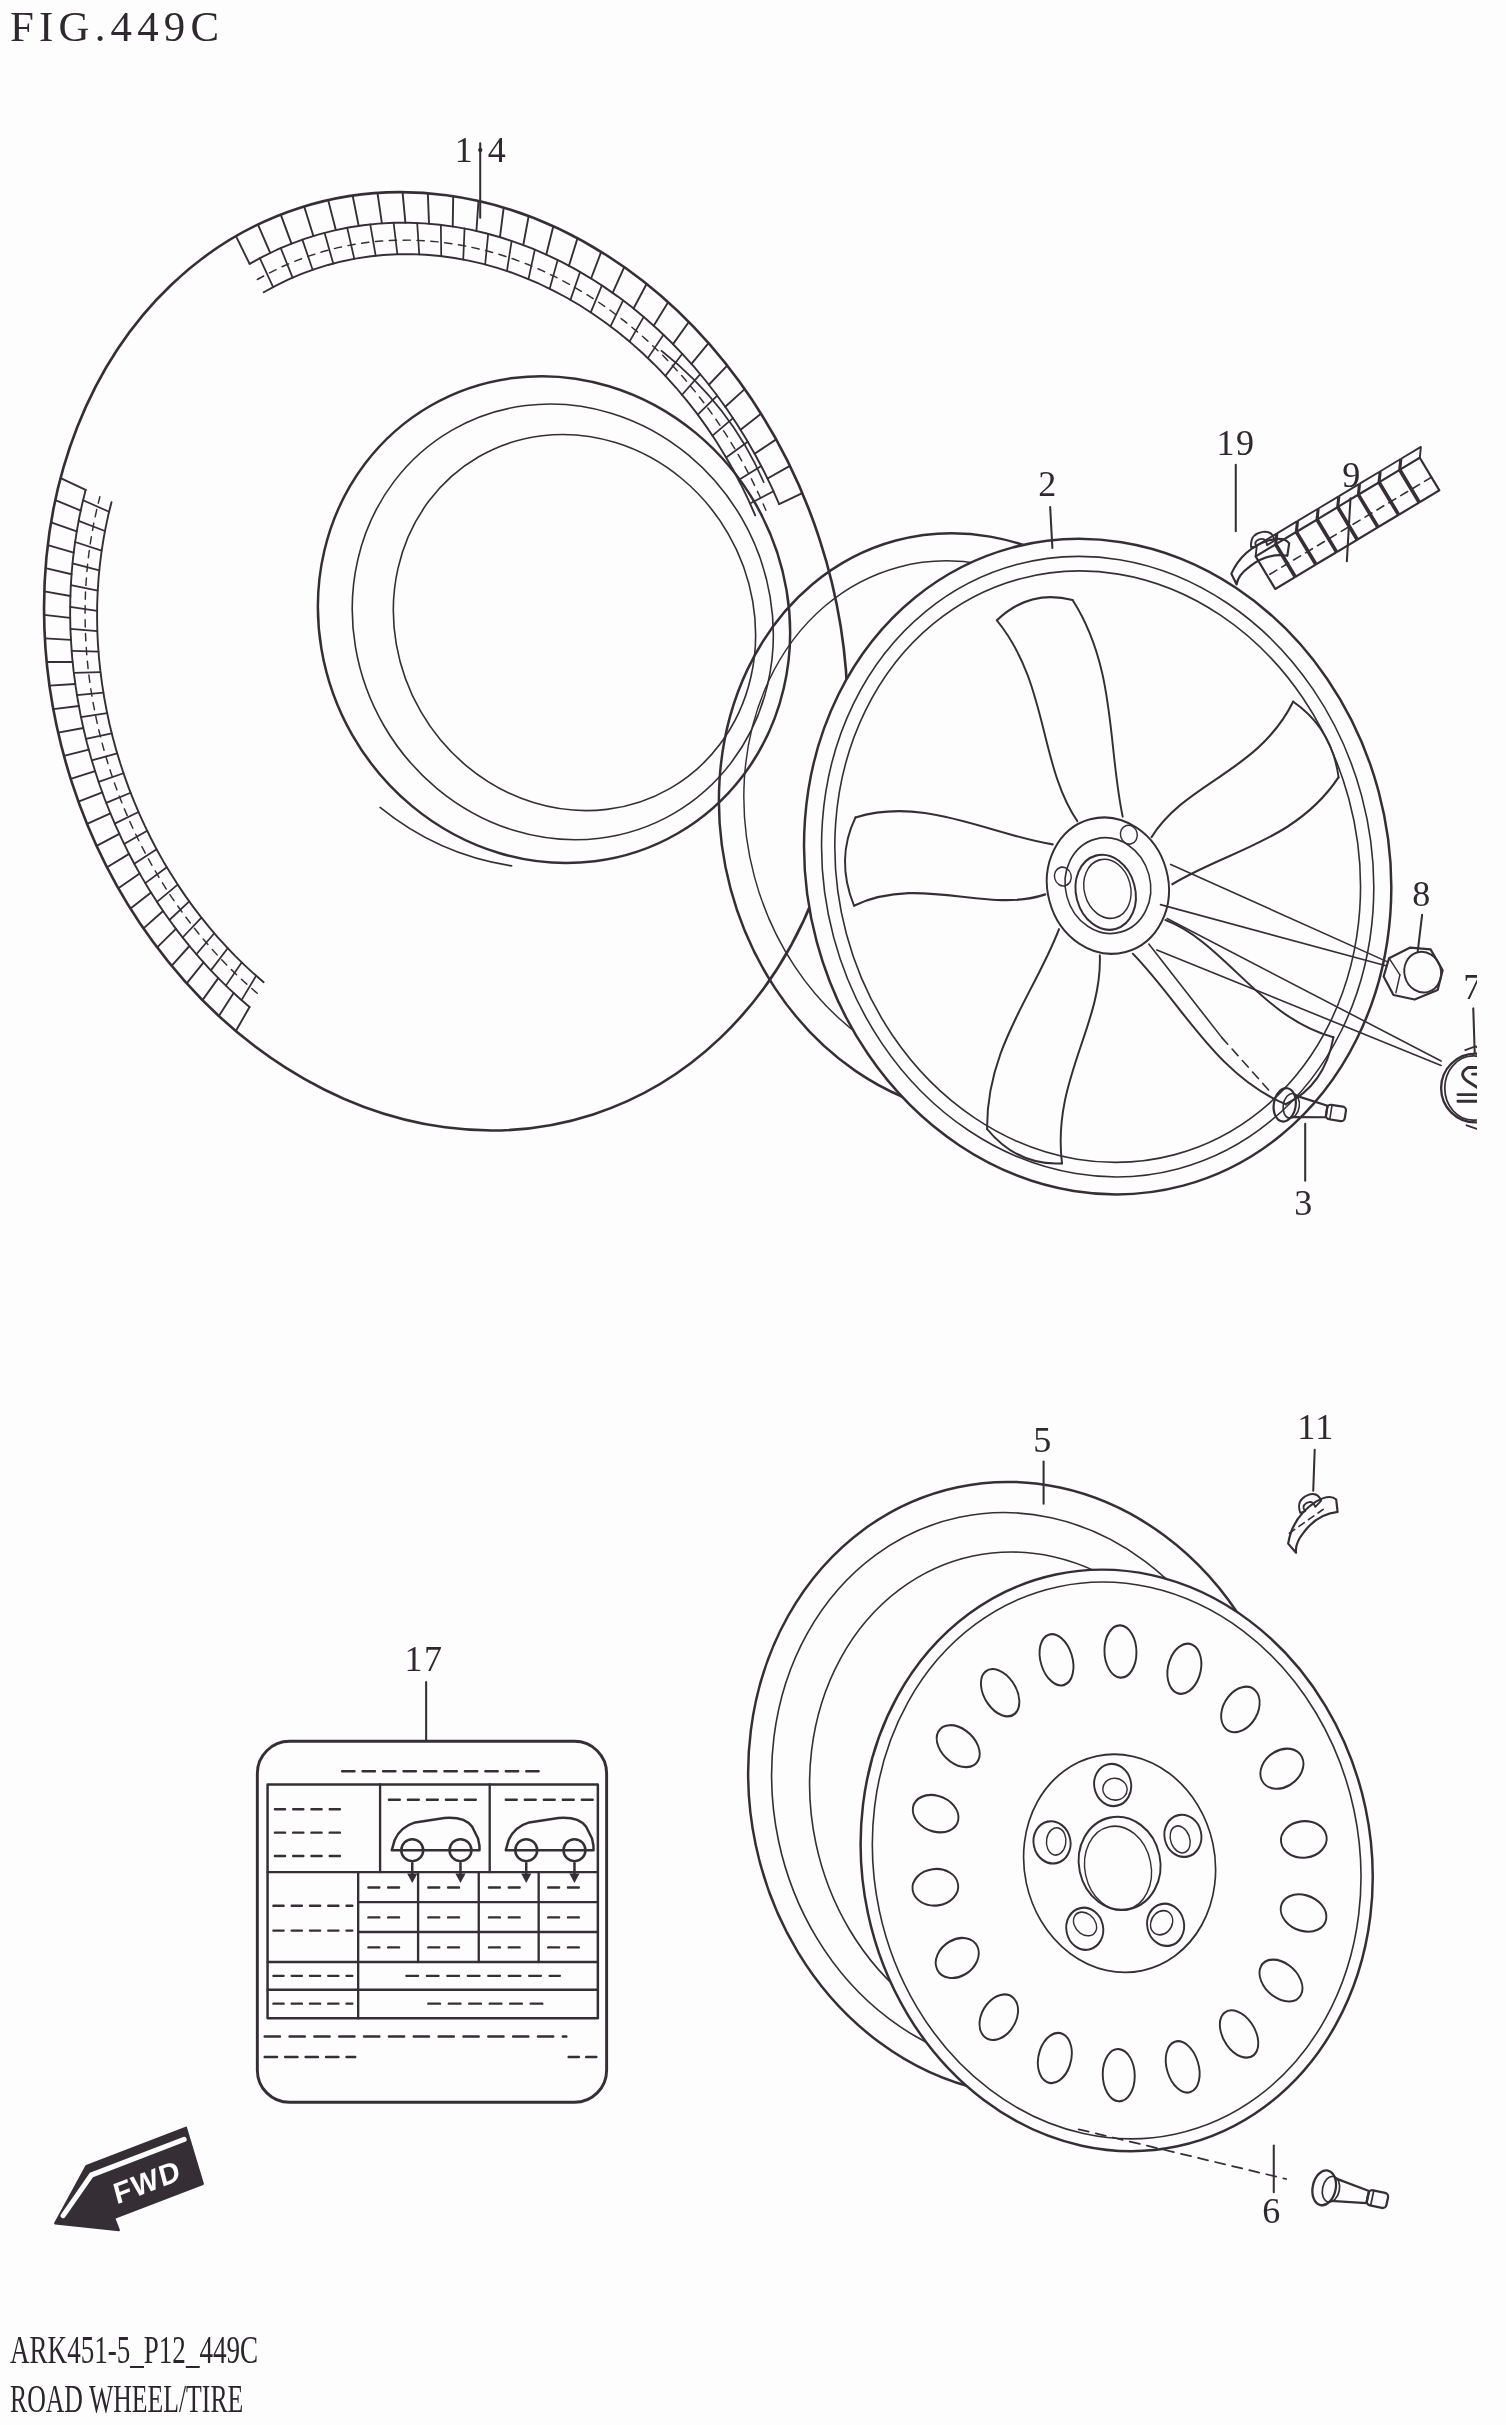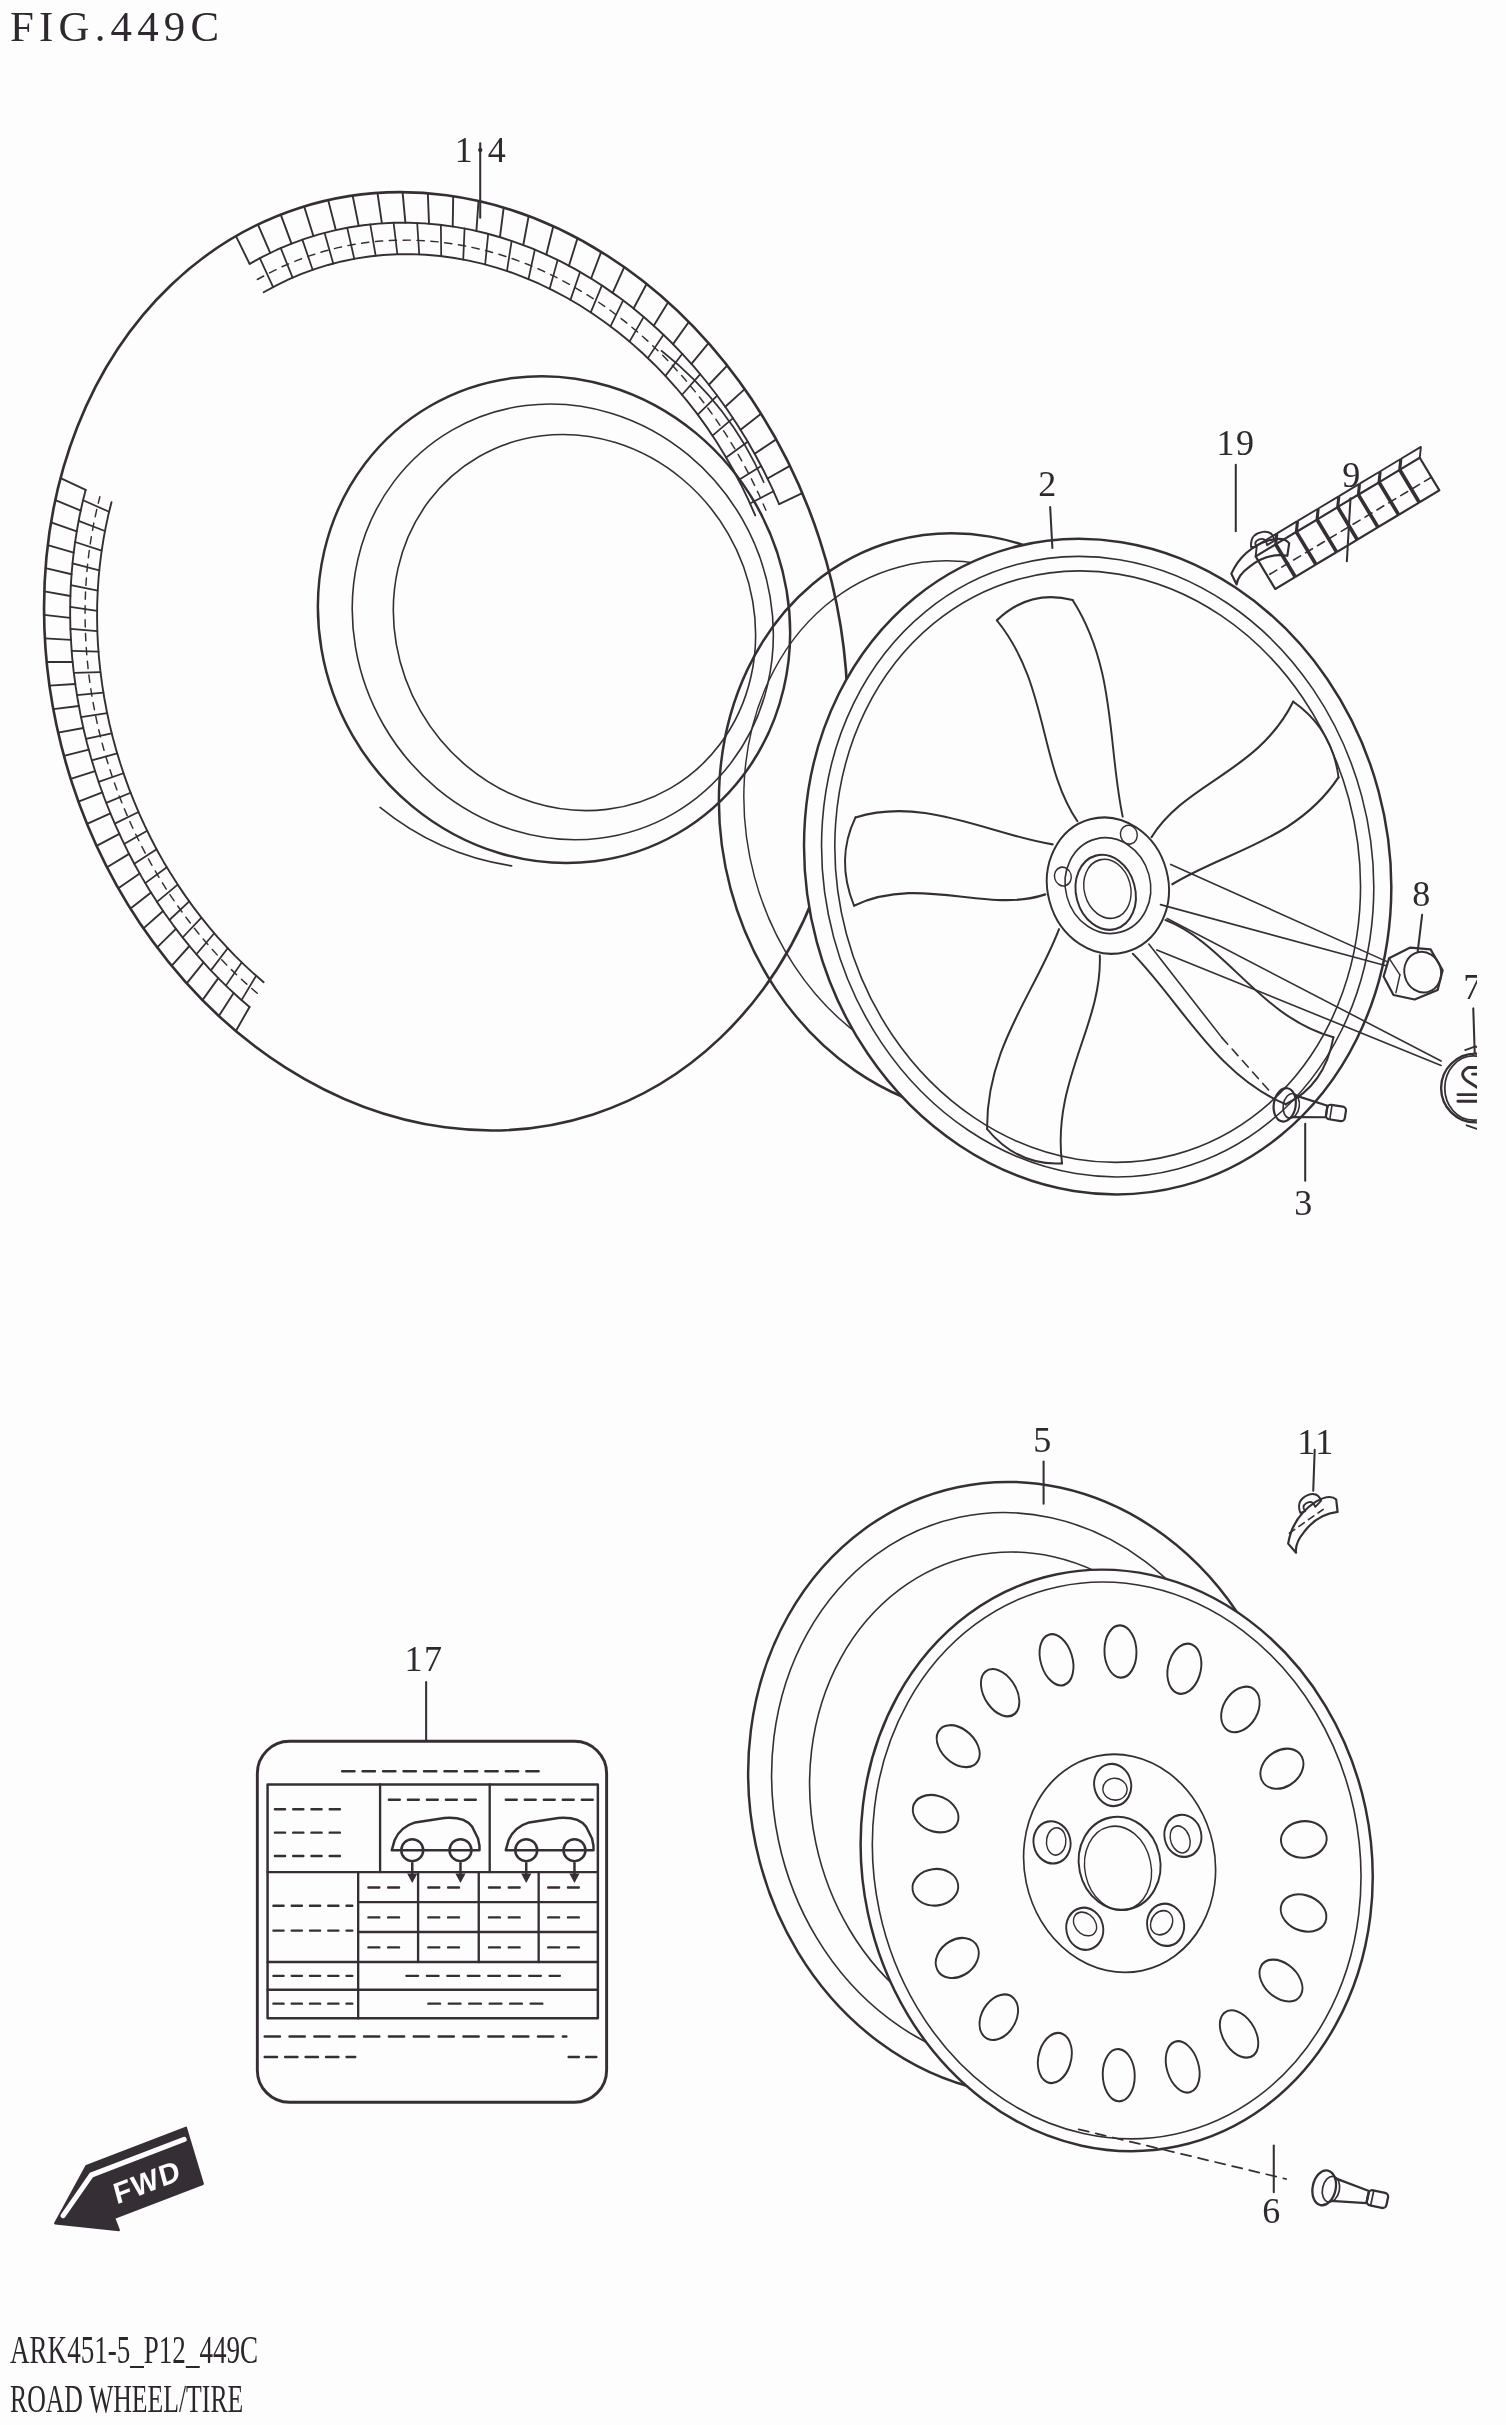--- a/index.html
+++ b/index.html
@@ -378,21 +378,21 @@
 
   <div id="callouts">
       <div class="callout" style="left: 481px; top: 122px; margin-top: 28px;">1·4</div>
       <div class="callout" style="left: 1048px; top: 484px;">2</div>
       <div class="callout" style="left: 1236px; top: 443px;">19</div>
       <div class="callout" style="left: 1352px; top: 475px;">9</div>
       <div class="callout" style="left: 1422px; top: 894px;">8</div>
       <div class="callout" style="left: 1473px; top: 987px;">7</div>
       <div class="callout" style="left: 1304px; top: 1203px;">3</div>
       <div class="callout" style="left: 1043px; top: 1440px;">5</div>
-      <div class="callout" style="left: 1316px; top: 1427px; margin-top: 15px;">11</div>
+      <div class="callout" style="left: 1316px; top: 1427px;">11</div>
       <div class="callout" style="left: 424px; top: 1659px;">17</div>
       <div class="callout" style="left: 1272px; top: 2211px;">6</div>
     </div>
 
   <div class="footer-line footer-code">ARK451-5_P12_449C</div>
   <div class="footer-line footer-name">ROAD WHEEL/TIRE</div>
 </div>
 
 
 </body></html>

